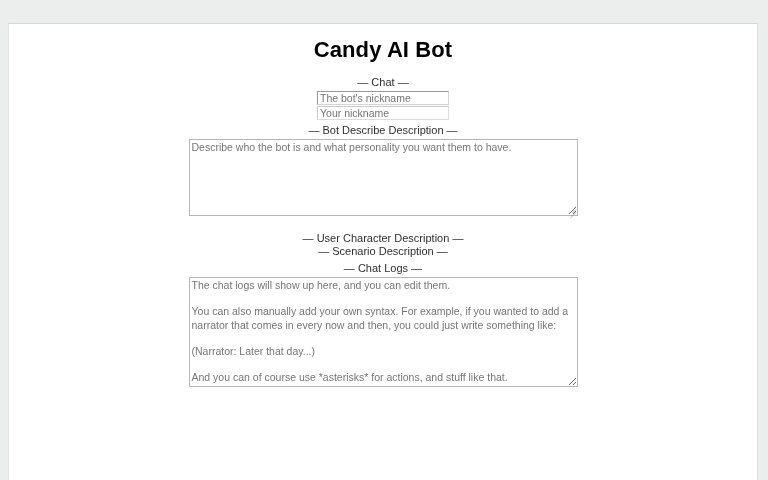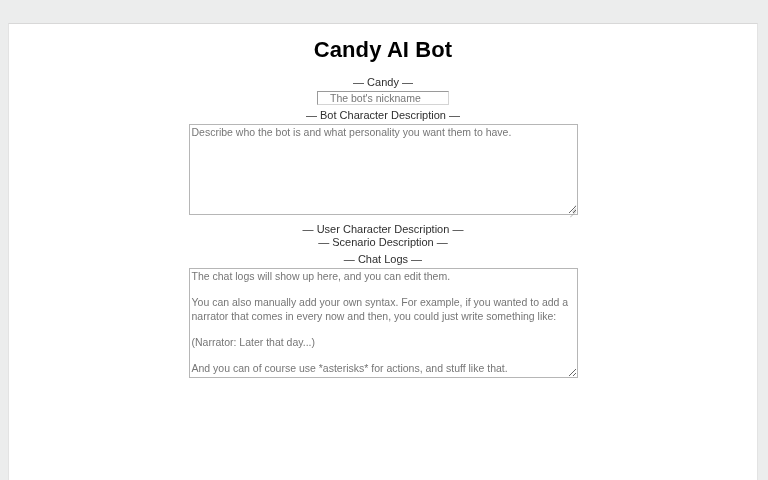--- a/index.html
+++ b/index.html
@@ -44,36 +44,36 @@
     font-size: 11px;
     color: #2e2e2e;
     line-height: 13px;
     margin: 0;
     padding: 0;
     white-space: nowrap;
   }
 
   .label-names      { margin-top: 13px; }
   .label-bot        { margin-top: 4px; }
-  .label-user       { margin-top: 8px; }
+  .label-user       { margin-top: 16px; }
   .label-scenario   { margin-top: 0; }
   .label-chatlogs   { margin-top: 4px; }
 
   .names-group {
     width: 132px;
     margin: 2px auto 0 auto;
   }
 
   .name-input {
     display: block;
     width: 132px;
     height: 14px;
     box-sizing: border-box;
     margin: 0 0 1px 0;
-    padding: 0 12px;
+    padding: 0 2px;
     font-family: "Liberation Sans", sans-serif;
     font-size: 10.5px;
     line-height: 13px;
     color: #1a1a1a;
     background: #ffffff;
     border: 1px solid;
     border-color: #9a9a9a #d4d4d4 #d4d4d4 #9a9a9a;
     outline: none;
     border-radius: 0;
   }
@@ -100,21 +100,21 @@
     outline: none;
     border-radius: 0;
     resize: vertical;
     overflow: hidden;
   }
   .field-area::placeholder {
     color: #767676;
     opacity: 1;
   }
 
-  .ta-bot       { height: 91px; }
+  .ta-bot       { height: 77px; }
   .ta-user      { height: 73px; }
   .ta-scenario  { height: 73px; }
   .ta-chatlogs  { height: 110px; }
 
   
   .ta-wrap {
     position: relative;
     width: 389px;
     margin: 0 auto;
   }
@@ -140,27 +140,28 @@
   .grip i:nth-child(2) { bottom: 4px; width: 5px; }
   .grip i:nth-child(3) { bottom: 7px; width: 2px; }
 </style>
 </head>
 <body>
 
 <div class="page-card">
 
   <h1 class="app-title">Candy AI Bot</h1>
 
-  <div class="section-label label-names">— Candy —</div>
+  <div class="section-label label-names">— Chat —</div>
 
   <div class="names-group">
     <input class="name-input" type="text" placeholder="The bot's nickname" style="">
+    <input class="name-input second" type="text" placeholder="Your nickname" style="">
   </div>
 
-  <div class="section-label label-bot">— Bot Character Description —</div>
+  <div class="section-label label-bot">— Bot Describe Description —</div>
   <div class="ta-wrap">
     <textarea class="field-area ta-bot" placeholder="Describe who the bot is and what personality you want them to have." style=""></textarea>
     <span class="grip">
         <i></i>
         <i></i>
         <i></i>
       </span>
   </div>
 
   <div class="section-label label-user">— User Character Description —</div>

